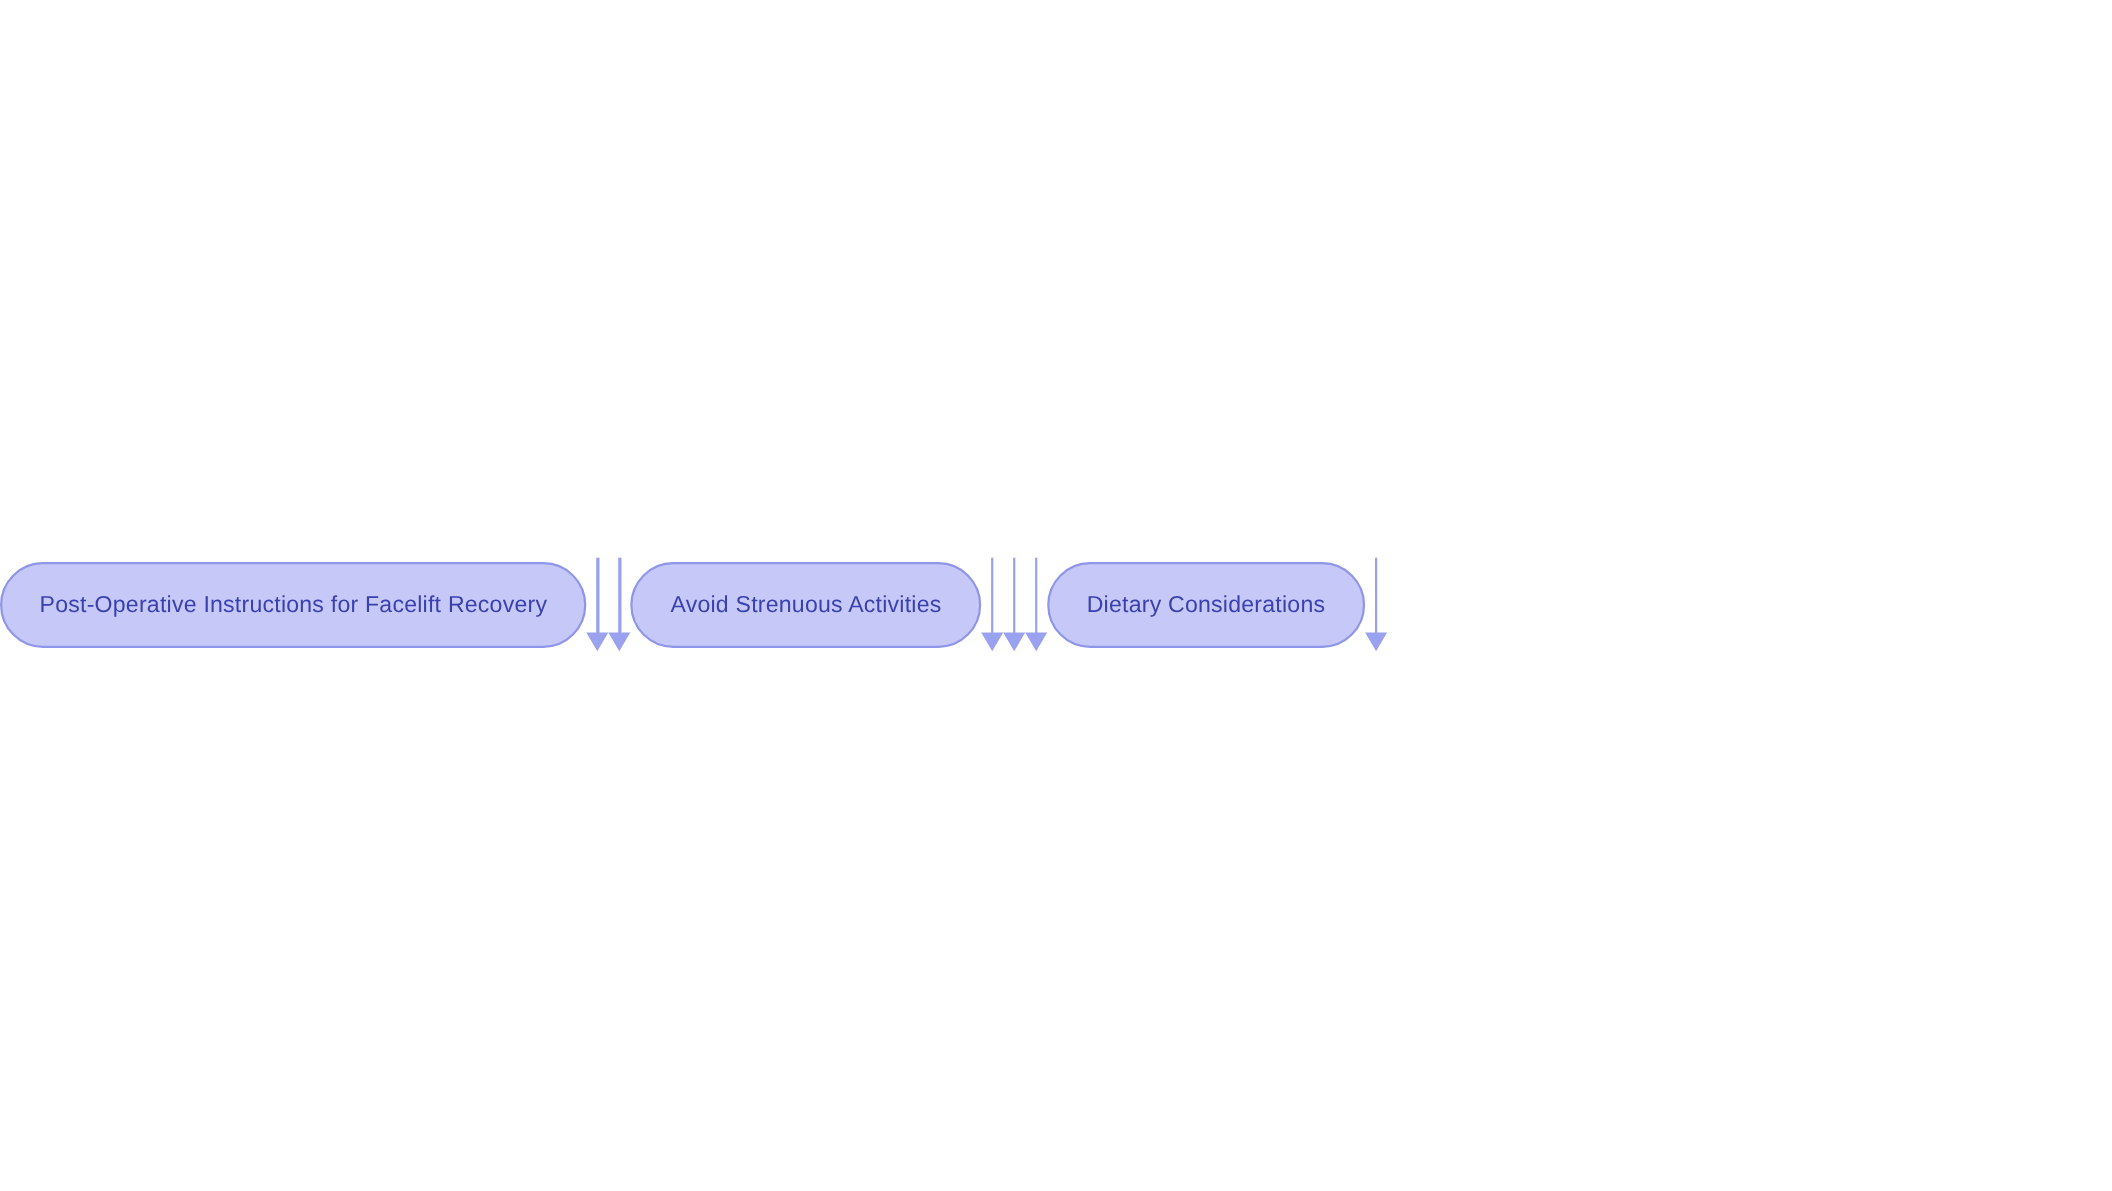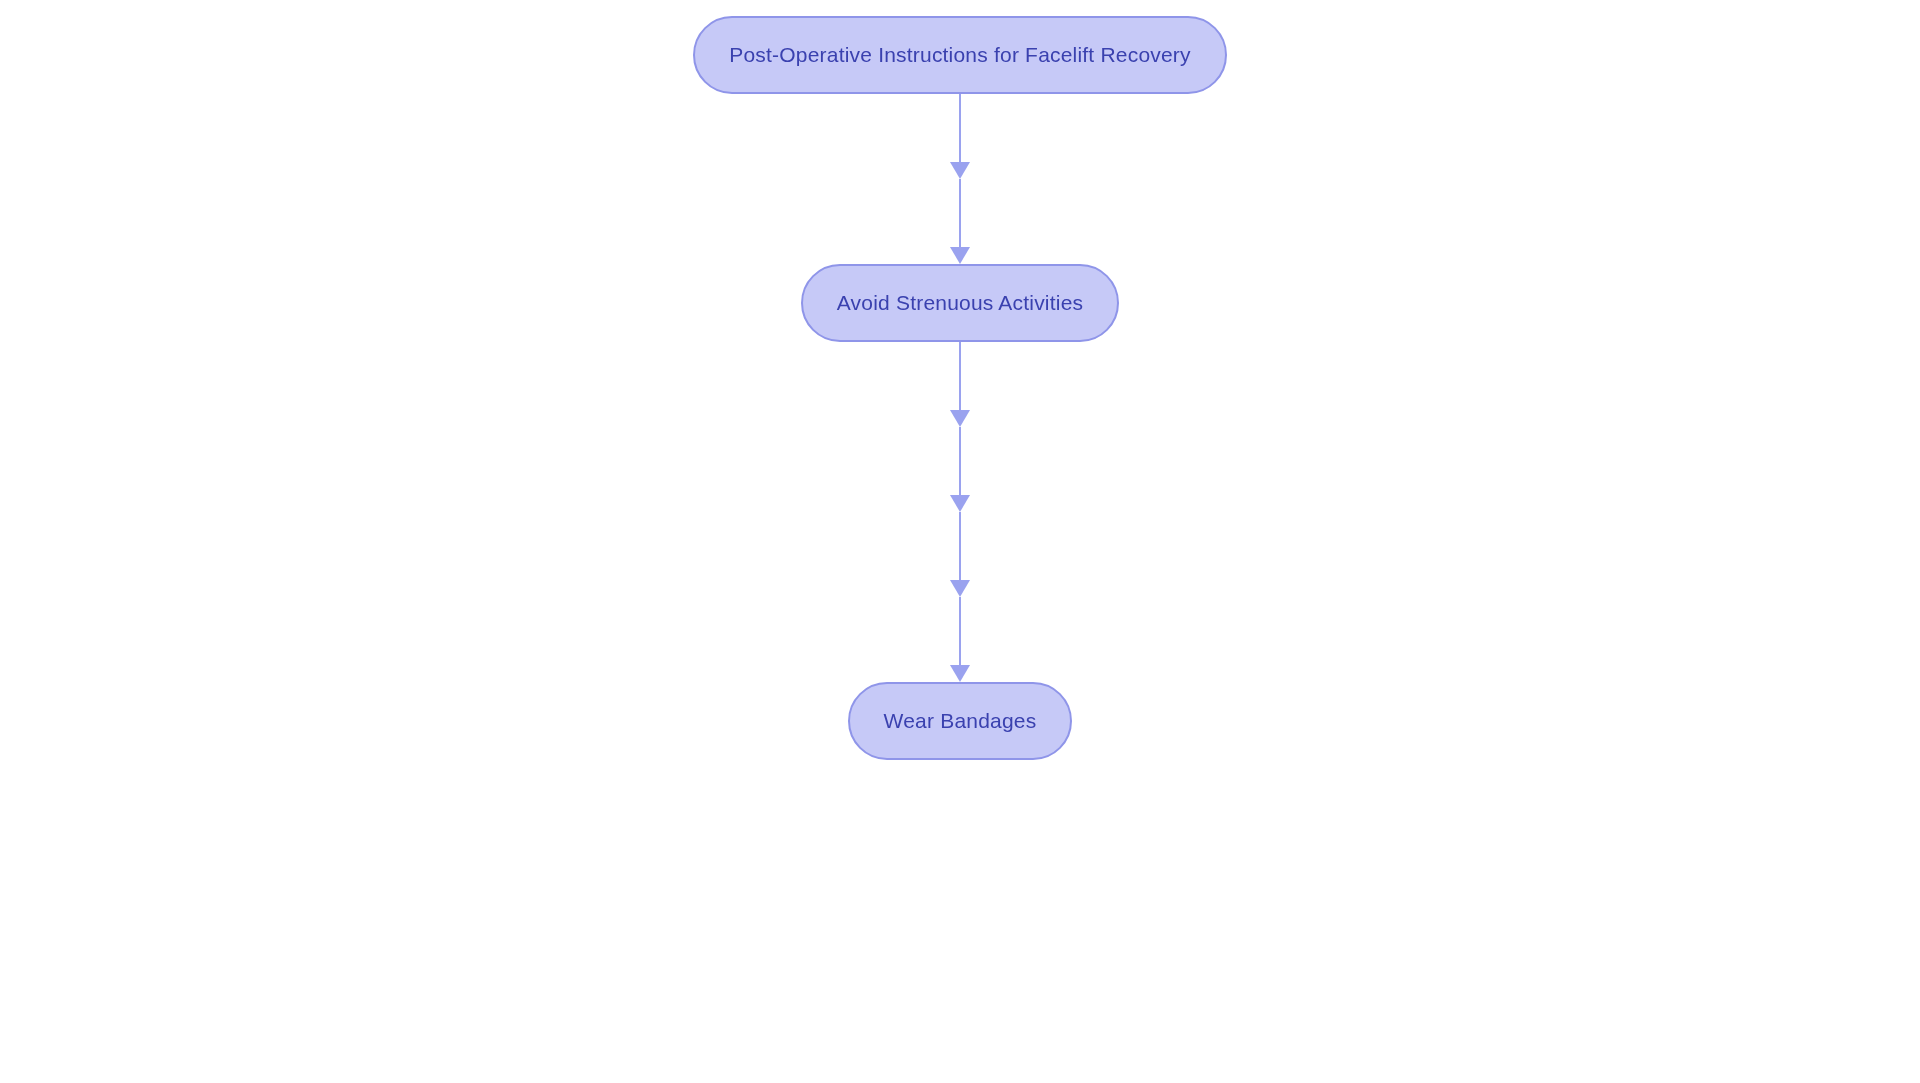--- a/index.html
+++ b/index.html
@@ -14,21 +14,21 @@
     width: 1920px;
     height: 1083px;
     background: var(--background, #ffffff);
     font-family: "Liberation Sans", sans-serif;
     overflow: hidden;
   }
   .canvas {
     width: 100%;
     height: 100%;
     display: flex;
-    flex-direction: column;
+    flex-direction: row;
     align-items: center;
     padding-top: 16px;
   }
   .node {
     flex: 0 0 auto;
     height: 78px;
     padding: 0 34px;
     border-radius: 39px;
     background: var(--node-fill, #c6c9f7);
     border: 2px solid var(--node-border, #8f95e9);
@@ -96,23 +96,23 @@
     <div class="arrow-line"></div>
     <div class="arrow-head"></div>
   </div>
 
 
   <div class="arrow">
     <div class="arrow-line"></div>
     <div class="arrow-head"></div>
   </div>
 
+  <div class="node">
+    <span>Dietary Considerations</span>
+  </div>
 
   <div class="arrow">
     <div class="arrow-line"></div>
     <div class="arrow-head"></div>
   </div>
 
-  <div class="node">
-    <span>Wear Bandages</span>
-  </div>
 
 </div>
 
 </body></html>

